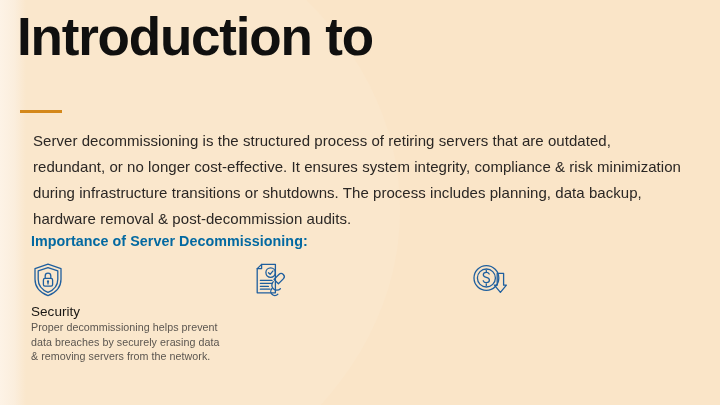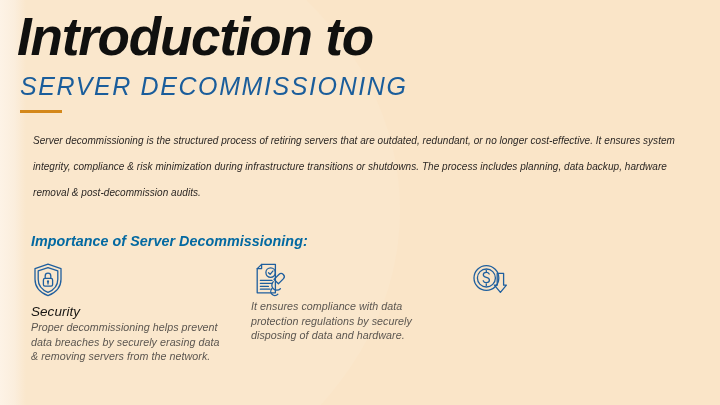--- a/index.html
+++ b/index.html
@@ -51,21 +51,20 @@
     border-radius: 50%;
     background: #fae7cc;
     z-index: 0;
   }
 
   .content {
     position: relative;
     z-index: 3;
     width: 657px;
     height: 405px;
-    font-style: italic;
   }
 
   
   .title {
     position: absolute;
     left: 17px;
     top: 8px;
     font-size: 53px;
     line-height: 58px;
     font-weight: 700;
@@ -92,21 +91,21 @@
     height: 3px;
     background: #d4881a;
   }
 
   
   .para {
     position: absolute;
     left: 33px;
     top: 128px;
     width: 648px;
-    font-size: 10px;
+    font-size: 15px;
     line-height: 26px;
     color: #2b2724;
     letter-spacing: 0.05px;
   }
 
   
   .section-head {
     position: absolute;
     left: 31px;
     top: 233px;
@@ -156,21 +155,20 @@
 <div id="slide">
 
   <div class="blob"></div>
   <div class="blob2"></div>
   <div class="edge-light"></div>
 
   <div class="content">
 
     <div class="title">Introduction to</div>
 
-    <div class="subtitle">SERVER DECOMMISSIONING</div>
 
     <div class="rule"></div>
 
     <div class="para">Server decommissioning is the structured process of retiring servers that are outdated, redundant, or no longer cost-effective. It ensures system integrity, compliance &amp; risk minimization during infrastructure transitions or shutdowns. The process includes planning, data backup, hardware removal &amp; post-decommission audits.</div>
 
     <div class="section-head">Importance of Server Decommissioning:</div>
 
     <div class="features">
 
       <div class="feature">
@@ -197,21 +195,20 @@
             <path d="M17.5 10.7 L19.1 12.3 L22.0 8.9"></path>
             <path d="M9.4 18.4 H21.0"></path>
             <path d="M9.4 21.4 H21.0"></path>
             <path d="M9.4 24.4 H17.4"></path>
             <path d="M9.4 27.2 H19.0"></path>
             <path d="M27.9 12.5 a3.1 3.1 0 0 1 4.4 4.4 l-4.9 4.9 -4.4 -4.4 Z"></path>
             <path d="M22.3 19.6 a5.0 5.0 0 0 0 7.1 7.1"></path>
             <path d="M21.0 26.5 a4.1 4.1 0 0 0 5.8 5.8"></path>
           </svg>
         </span>
-        <div class="f-body">It ensures compliance with data protection regulations by securely disposing of data and hardware.</div>
       </div>
 
       <div class="feature">
         <span class="ico">
           <svg width="38" height="36" viewBox="0 0 38 36" fill="none" stroke="#1f5f9e" stroke-width="1.3" stroke-linecap="round" stroke-linejoin="round">
             <circle cx="15.4" cy="16.0" r="12.4"></circle>
             <circle cx="15.4" cy="16.0" r="9.0"></circle>
             <path d="M18.2 12.0 a3.1 3.1 0 0 0 -2.9 -1.7 c-1.8 0 -3.0 1.0 -3.0 2.5 c0 1.5 1.2 2.2 3.0 2.6 c1.9 0.4 3.1 1.1 3.1 2.7 c0 1.6 -1.3 2.6 -3.1 2.6 a3.2 3.2 0 0 1 -3.1 -1.9"></path>
             <path d="M15.3 8.4 V10.2"></path>
             <path d="M15.3 21.8 V23.6"></path>

